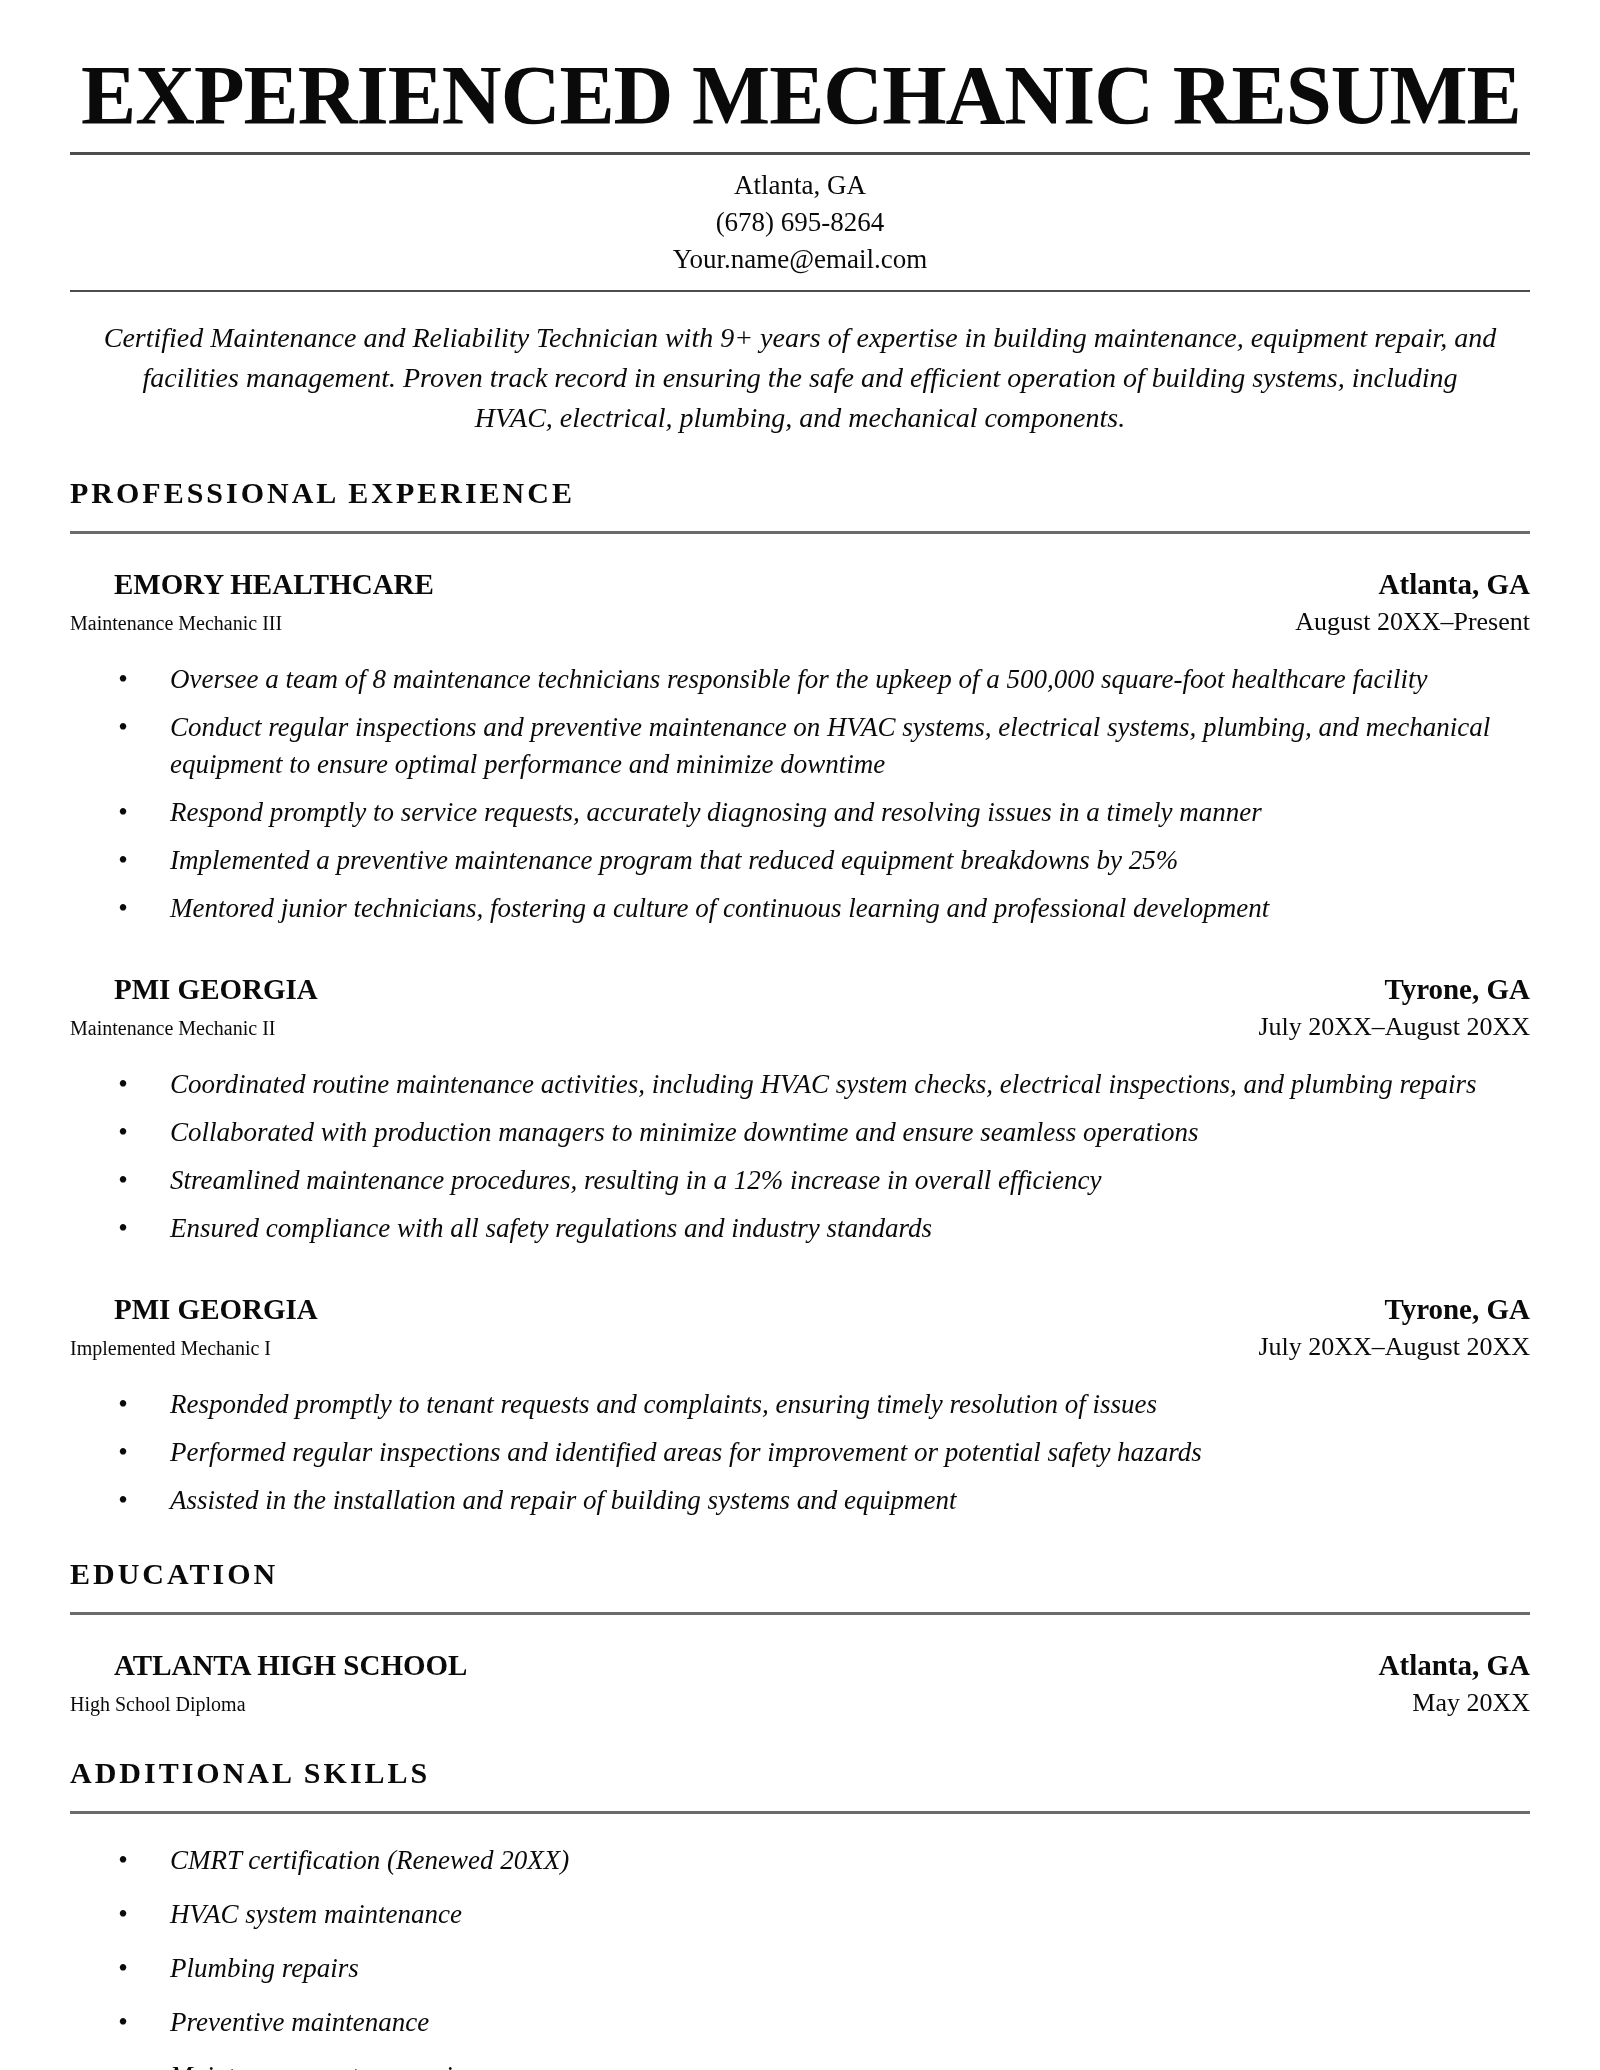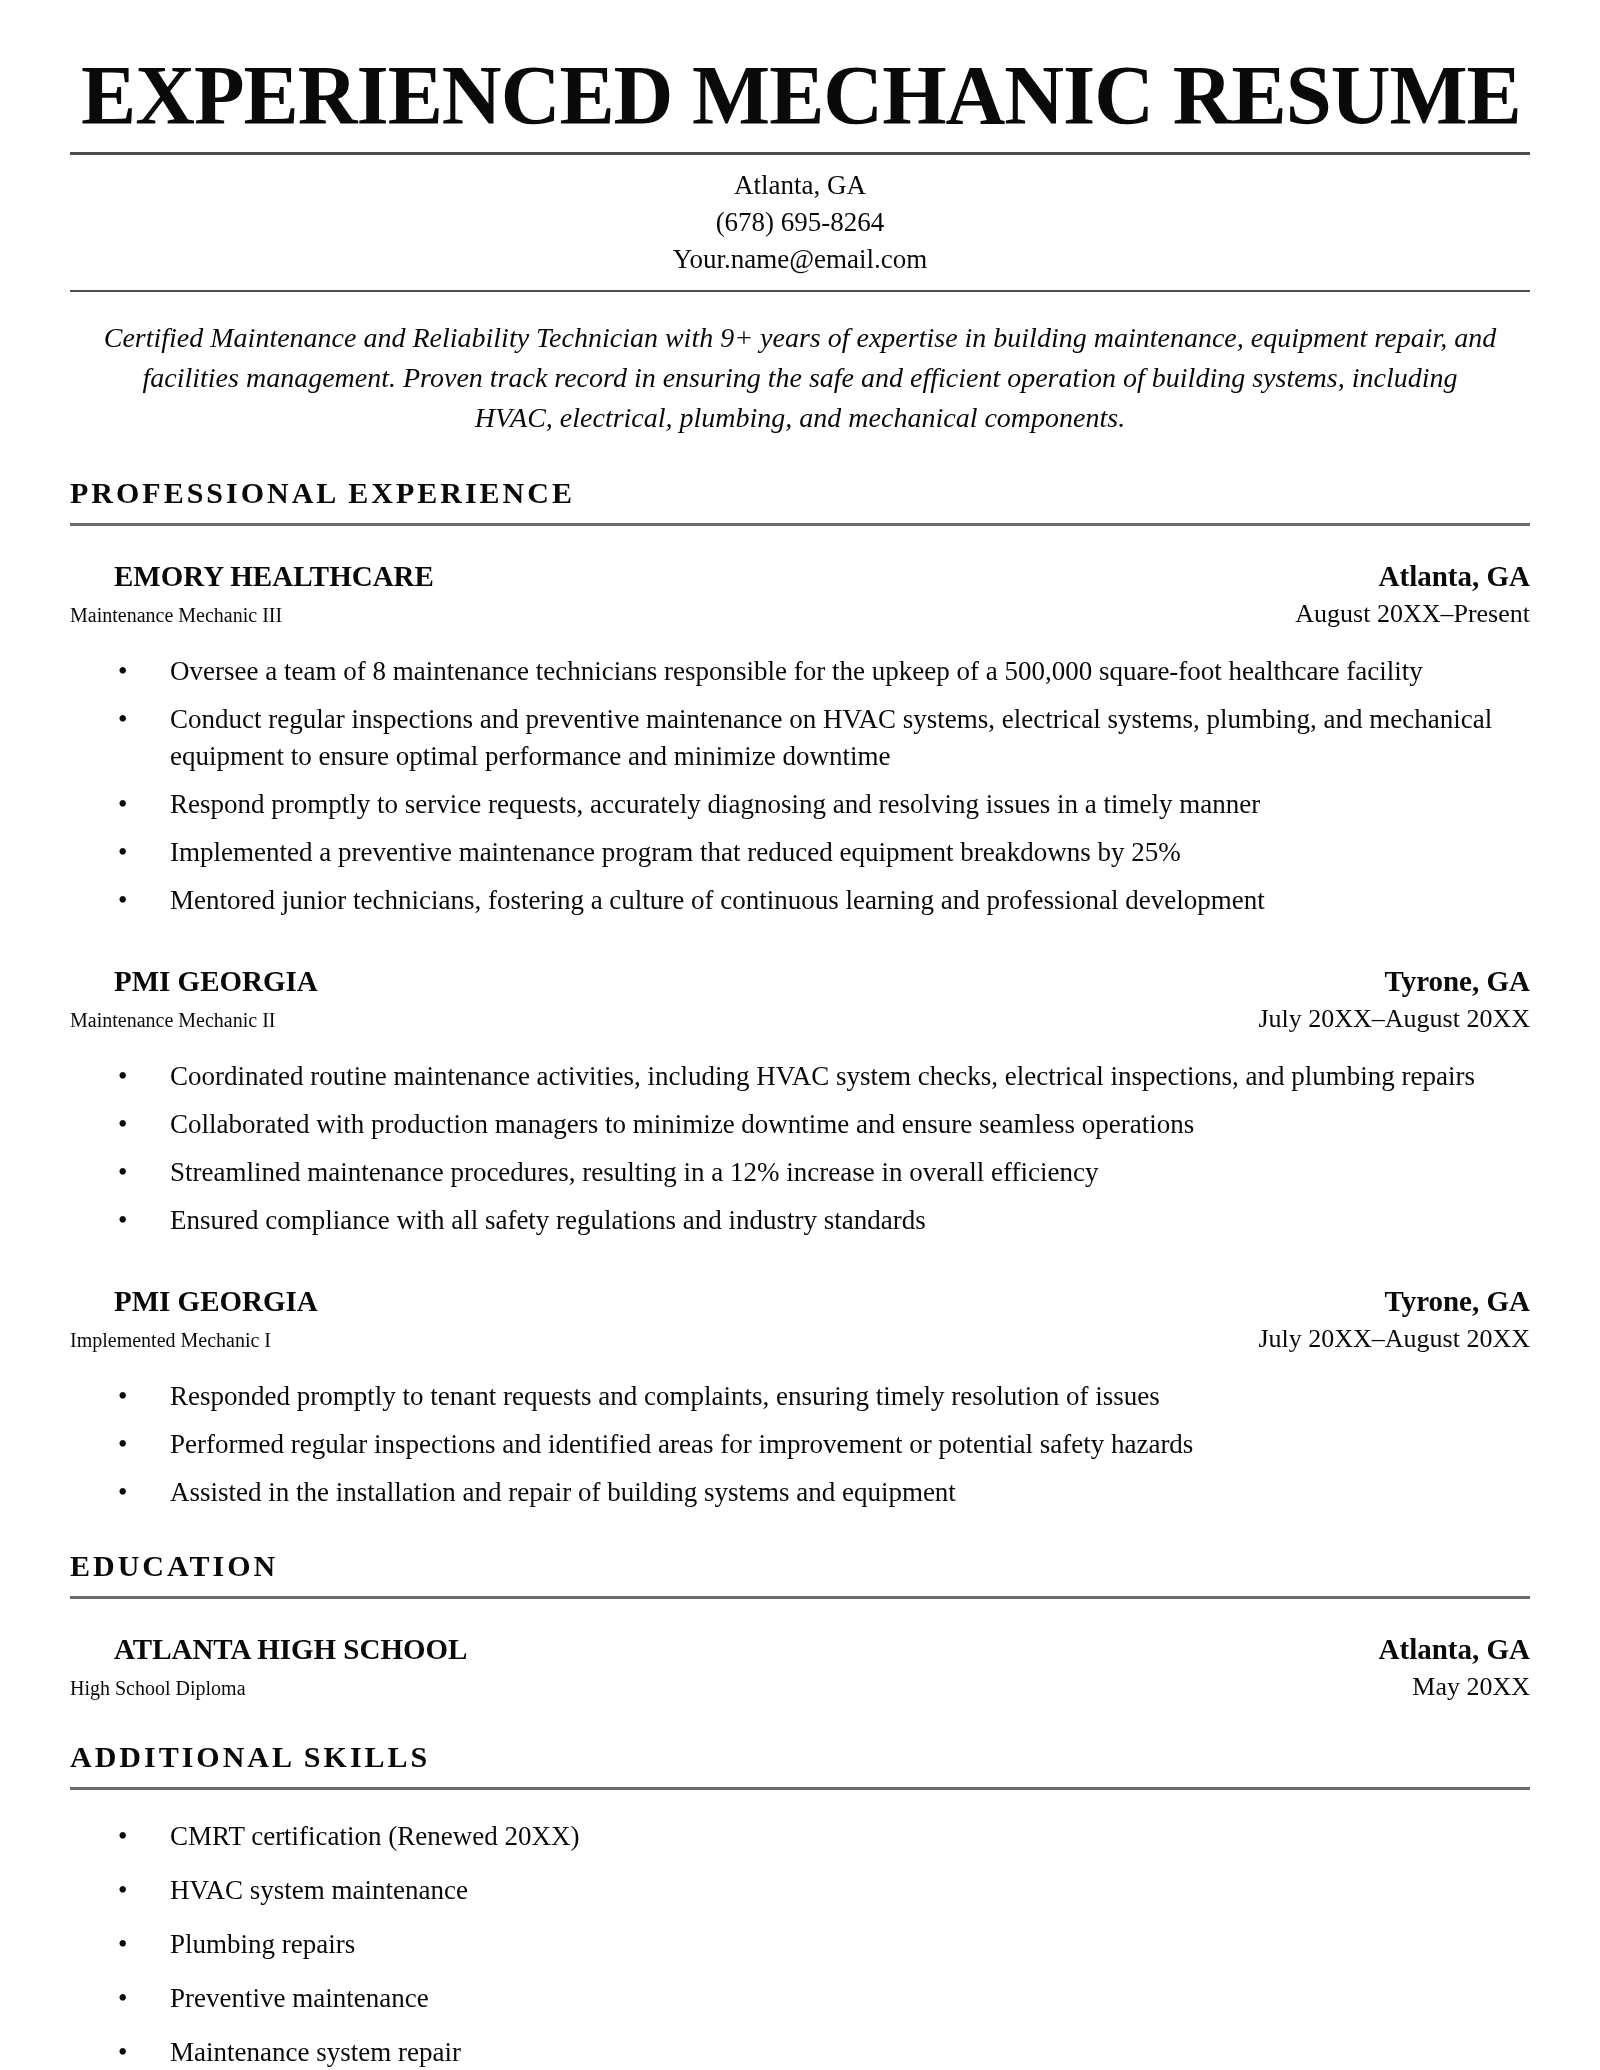--- a/index.html
+++ b/index.html
@@ -36,33 +36,33 @@
     text-align: center;
     line-height: 40px;
   }
 
   
   .section-heading {
     margin-top: 38px;
     font-size: 30px;
     font-weight: 700;
     letter-spacing: 3px;
-    padding-bottom: 13px;
+    padding-bottom: 21px;
     border-bottom: 3px solid #6b6b6b;
   }
 
   
   .entry { margin-top: 34px; }
   .entry-row { display: flex; justify-content: space-between; align-items: baseline; }
   .entry-company { font-size: 29px; font-weight: 700; margin-left: 44px; }
   .entry-location { font-size: 29px; font-weight: 700; }
   .entry-role { font-size: 20px; margin-top: 6px; }
   .entry-dates { font-size: 26px; margin-top: 6px; }
 
-  ul.bullets { list-style: none; margin-top: 24px; }
+  ul.bullets { list-style: none; margin-top: 24px; font-style: italic; }
   ul.bullets li {
     position: relative;
     font-size: 27px;
     line-height: 37px;
     padding-left: 100px;
     margin-bottom: 11px;
   }
   ul.bullets li::before {
     content: "\2022";
     position: absolute;

